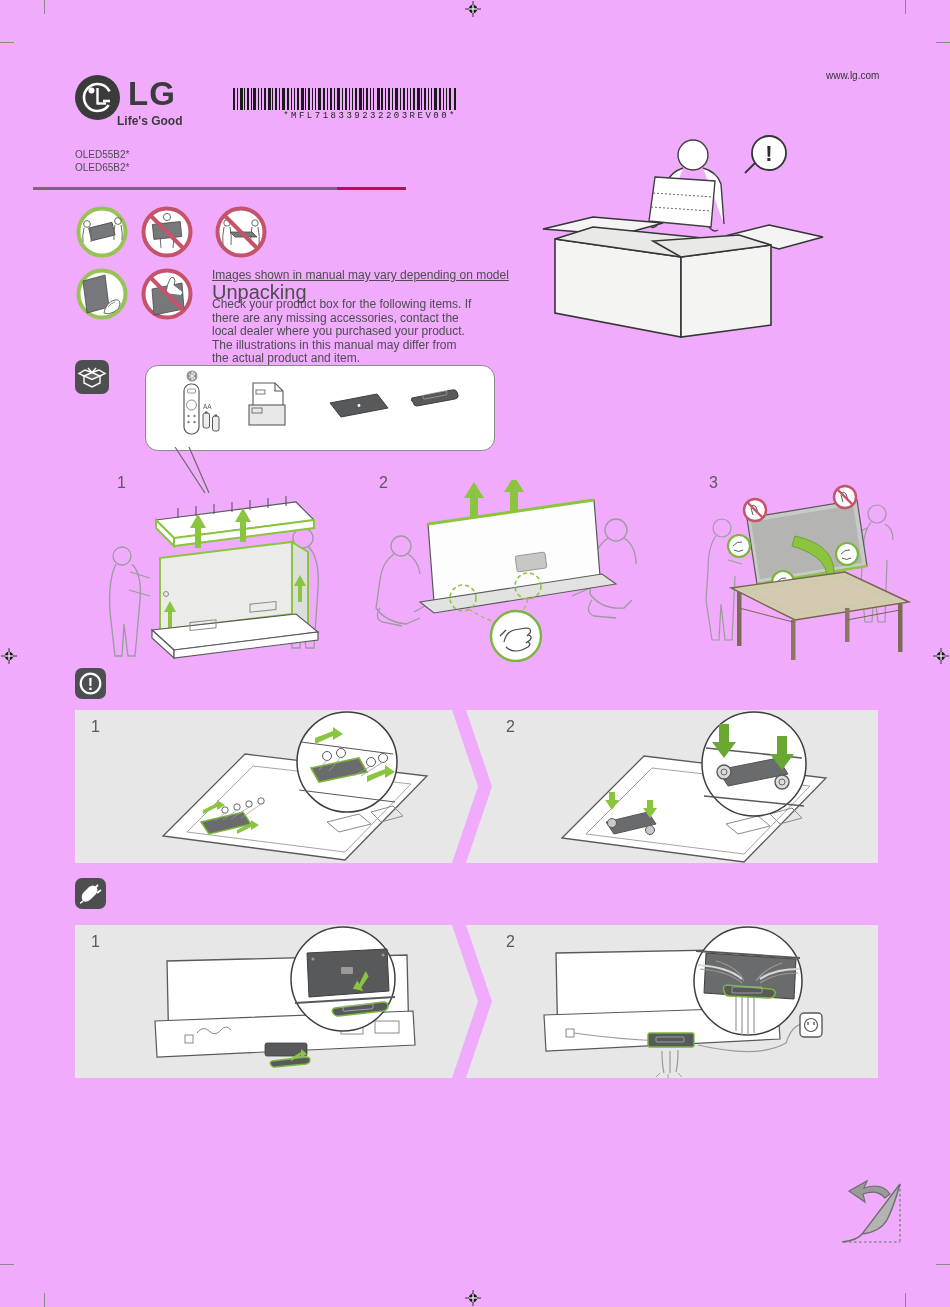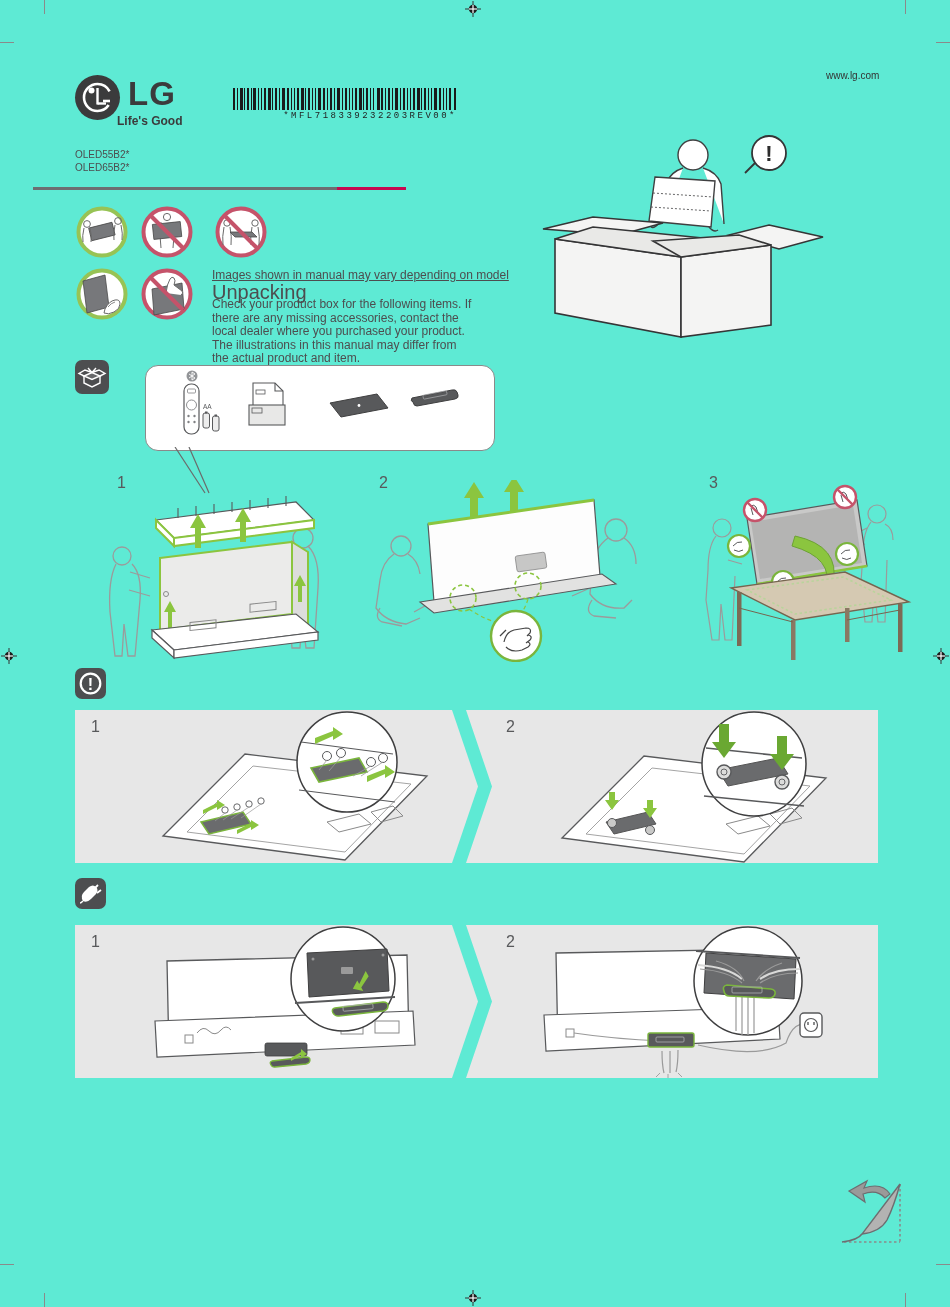--- a/index.html
+++ b/index.html
@@ -1,16 +1,16 @@
 <!DOCTYPE html>
 <html><head>
 <meta charset="utf-8">
 <style>
   html,body{margin:0;padding:0;background:#fff;}
-  .page{position:relative;width:950px;height:1307px;background:#5eead4;overflow:hidden;
+  .page{position:relative;width:950px;height:1307px;background:#f0abfc;overflow:hidden;
         font-family:"Liberation Sans",sans-serif;color:#3c3d3e;}
   .abs{position:absolute;}
   .mark{background:#8a8a8a;}
   .num{font-size:16px;color:#58595b;}
   .models{font-size:10px;color:#4d4d4f;line-height:12px;text-align:center;}
   .title{font-size:25px;font-weight:bold;color:#2b2b2c;letter-spacing:0;}
   .site{font-size:10px;color:#333;}
   .note{font-size:12px;color:#4d4d4f;text-decoration:underline;}
   .h-unpack{font-size:20px;color:#4d4d4f;}
   .body-text{font-size:12px;line-height:13.5px;color:#4d4d4f;width:262px;}

